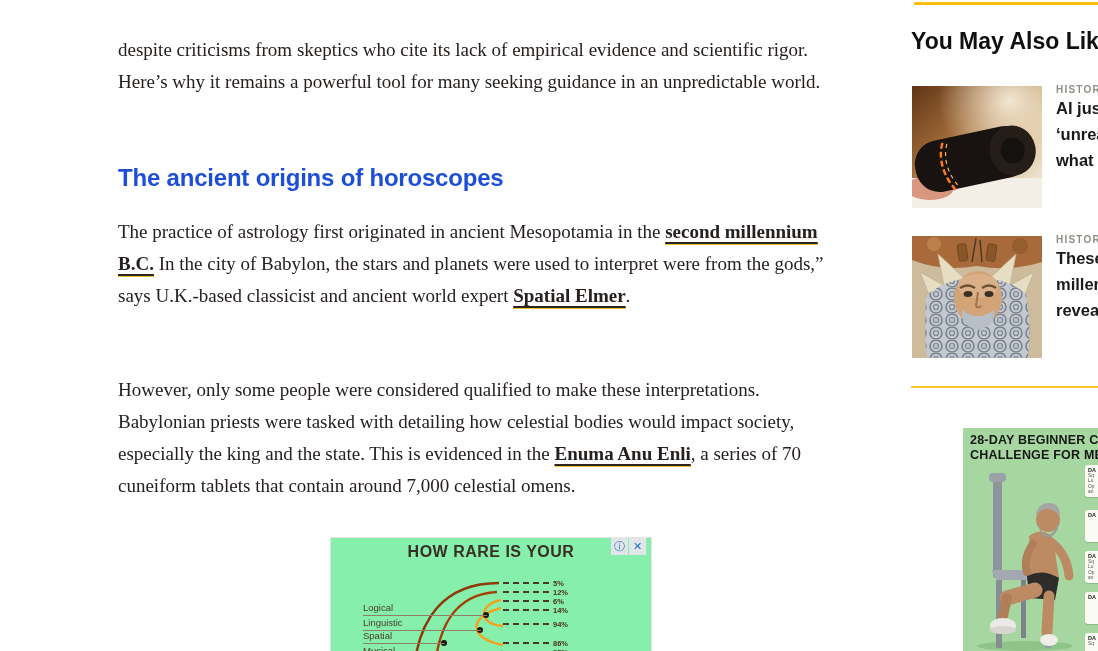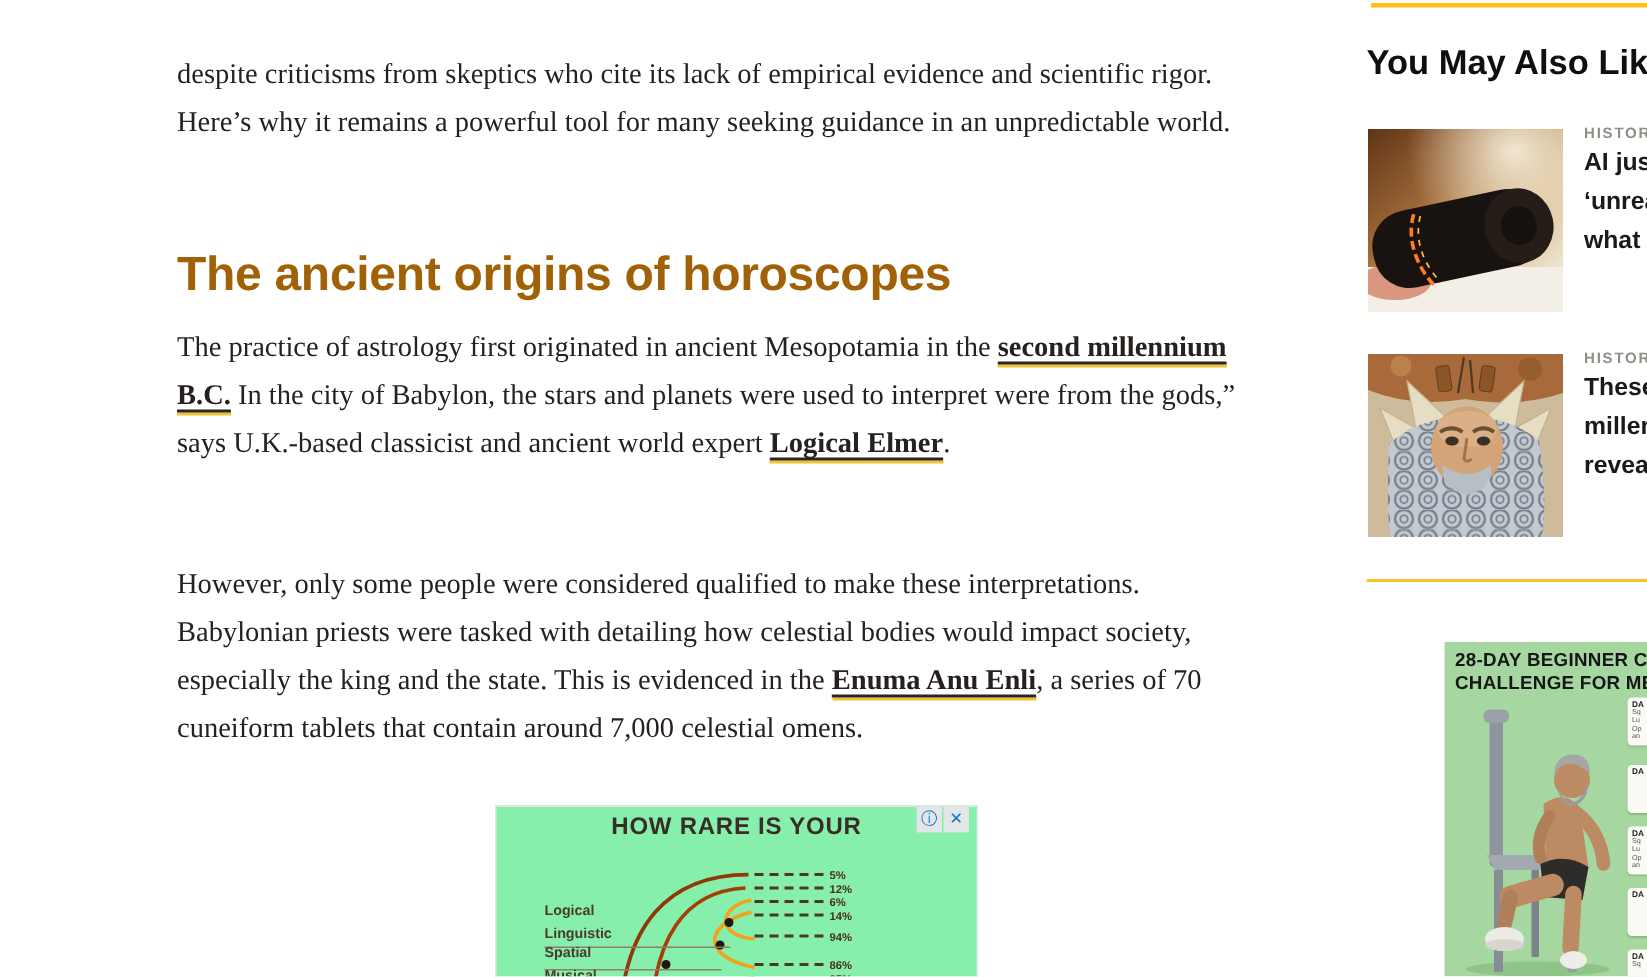--- a/index.html
+++ b/index.html
@@ -8,39 +8,39 @@
           font-family:"Liberation Sans", sans-serif; }
 
   
   .article { position:absolute; left:118px; top:0; width:712px; height:651px;margin-top:32px; }
   .body-text { position:absolute; width:712px; font-family:"Liberation Serif", serif;
                font-size:19px; line-height:32px; color:#26211e; }
   .p1 { top:2px; }
   .p2 { top:184px; }
   .p3 { top:342px; }
   .section-heading { position:absolute; top:132px; font-family:"Liberation Sans", sans-serif;
-                     font-size:32px; font-weight:700; color:#a16207; letter-spacing:-0.2px; }
+                     font-size:24px; font-weight:700; color:#1d4ed8; letter-spacing:-0.2px; }
   .inline-link { color:#26211e; font-weight:700; cursor:pointer;
                  text-decoration:underline; text-decoration-thickness:1.5px;
                  text-decoration-color:#2a2522; text-underline-offset:4px;
                  border-bottom:2px solid #f2c230; padding-bottom:1px; }
 
   
   .ad-quiz { position:absolute; left:212px; top:505px; width:322px; height:146px;
              background:#86efac; border:1px solid #e6e4e1; overflow:hidden; }
   .adchoices { position:absolute; top:0; right:5px; display:flex; gap:1px; }
   .adchoices span { width:17px; height:17px; background:#e2e6e9; color:#1a73c8;
                     font-size:11px; line-height:17px; text-align:center; cursor:pointer; }
   .quiz-title1 { position:absolute; top:5px; left:0; width:100%; text-align:center;
                  font-size:16px; font-weight:600; color:#3a2d25; letter-spacing:.5px; }
   .quiz-title2 { position:absolute; top:24px; left:0; width:100%; text-align:center;
                  font-size:18px; font-weight:800; color:#2e211b; letter-spacing:.5px; }
   .chart-svg { position:absolute; left:0; top:0; width:298px; height:146px; pointer-events:none; }
-  .clabel { position:absolute; left:32px; font-size:9.5px; line-height:11px; font-weight:700;
-            color:#4a3a2c; border-bottom:1.5px solid #907f66; padding-bottom:18px; }
+  .clabel { position:absolute; left:32px; font-size:9.5px; line-height:11px; font-weight:400;
+            color:#4a3a2c; border-bottom:1.5px solid #907f66; padding-bottom:2px; }
   .clabel.l0 { top:64px;  width:124px; }
   .clabel.l1 { top:79px;  width:118px; }
   .clabel.l2 { top:92px;  width:82px;  }
   .clabel.l3 { top:107px; width:60px;  }
   .clabel.l4 { top:131px; width:auto; border-bottom:none; }
   .prow { position:absolute; left:172px; width:122px; height:8px;
           display:flex; align-items:center; gap:4px; }
   .prow .dash { width:46px; border-top:2px dashed #4c3826; }
   .prow .pct  { font-size:7.5px; font-weight:700; color:#4c2e1c; }
 
@@ -76,21 +76,21 @@
 <body>
 
 <div class="page">
 
   <main class="article">
 
     <p class="body-text p1">despite criticisms from skeptics who cite its lack of empirical evidence and scientific rigor. Here’s why it remains a powerful tool for many seeking guidance in an unpredictable world.</p>
 
     <h2 class="section-heading">The ancient origins of horoscopes</h2>
 
-    <p class="body-text p2"><span>The practice of astrology first originated in ancient Mesopotamia in the </span><a class="inline-link">second millennium B.C.</a><span> In the city of Babylon, the stars and planets were used to interpret were from the gods,” says U.K.-based classicist and ancient world expert </span><a class="inline-link">Logical Elmer</a><span>.</span></p>
+    <p class="body-text p2"><span>The practice of astrology first originated in ancient Mesopotamia in the </span><a class="inline-link">second millennium B.C.</a><span> In the city of Babylon, the stars and planets were used to interpret were from the gods,” says U.K.-based classicist and ancient world expert </span><a class="inline-link">Spatial Elmer</a><span>.</span></p>
 
     <p class="body-text p3"><span>However, only some people were considered qualified to make these interpretations. Babylonian priests were tasked with detailing how celestial bodies would impact society, especially the king and the state. This is evidenced in the </span><a class="inline-link">Enuma Anu Enli</a><span>, a series of 70 cuneiform tablets that contain around 7,000 celestial omens.</span></p>
 
     <div class="ad-quiz">
       <svg class="chart-svg" viewBox="0 0 298 146" xmlns="http://www.w3.org/2000/svg">
         <path d="M168,45 C115,45 84,78 82,146" stroke="#8f3808" stroke-width="2.5" fill="none"></path>
         <path d="M166,54 C125,56 104,88 103,146" stroke="#a34008" stroke-width="2.5" fill="none"></path>
         <path d="M170,62 C148,66 146,86 172,88" stroke="#f0a41e" stroke-width="2.5" fill="none"></path>
         <path d="M170,70 C138,78 136,100 172,107" stroke="#f0a41e" stroke-width="2.5" fill="none"></path>
         <path d="M172,114 C135,116 108,128 98,146" stroke="#235c2a" stroke-width="2.5" fill="none"></path>

